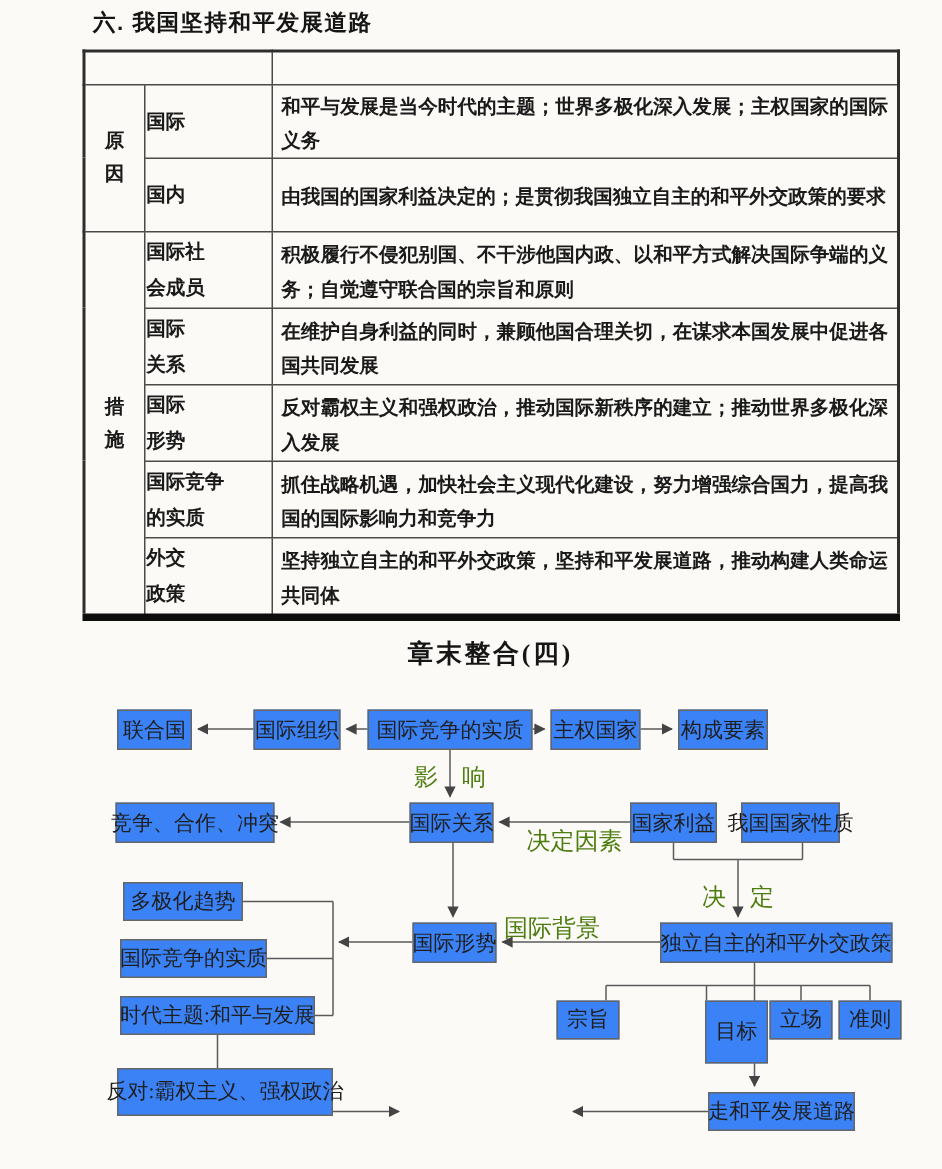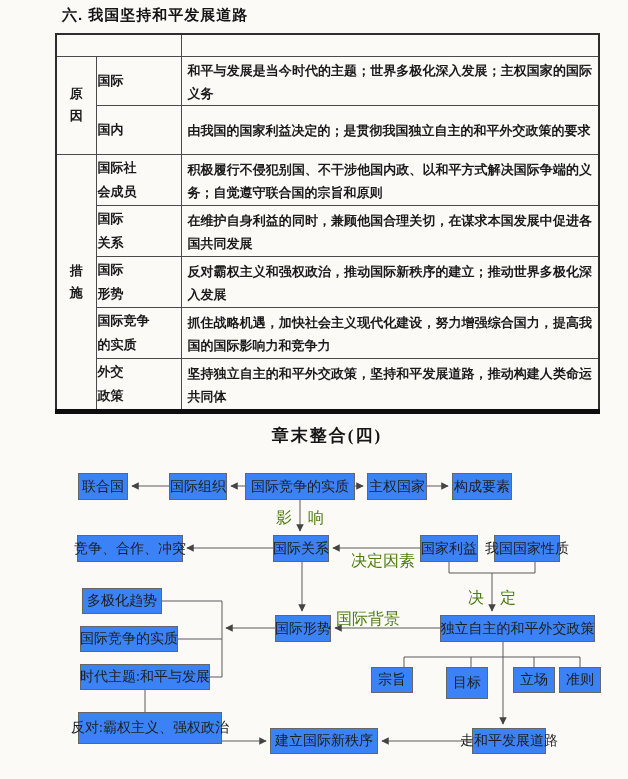--- a/index.html
+++ b/index.html
@@ -179,26 +179,25 @@
   <div class="node" style="left:494px;top:123px;width:66px;height:27px">我国国家性质</div>
 
   <div class="node" style="left:82px;top:176px;width:80px;height:26px">多极化趋势</div>
   <div class="node" style="left:80px;top:214px;width:98px;height:26px">国际竞争的实质</div>
   <div class="node" style="left:80px;top:252px;width:130px;height:26px">时代主题:和平与发展</div>
 
   <div class="node" style="left:275px;top:203px;width:56px;height:27px">国际形势</div>
   <div class="node" style="left:440px;top:203px;width:155px;height:27px">独立自主的和平外交政策</div>
 
   <div class="node" style="left:371px;top:255px;width:42px;height:26px">宗旨</div>
-  <div class="node" style="left:446px;top:255px;width:42px;height:32px">目标</div>
+  <div class="node" style="left:470px;top:255px;width:42px;height:42px">目标</div>
   <div class="node" style="left:513px;top:255px;width:42px;height:26px">立场</div>
   <div class="node" style="left:559px;top:255px;width:42px;height:26px">准则</div>
 
   <div class="node" style="left:78px;top:300px;width:144px;height:32px">反对:霸权主义、强权政治</div>
-  <div class="node" style="left:270px;top:316px;width:108px;height:26px">建立国际新秩序</div>
-  <div class="node" style="left:472px;top:316px;width:74px;height:26px">走和平发展道路</div>
+  <div class="node" style="left:472px;top:316px;width:98px;height:26px">走和平发展道路</div>
 
   <div class="edge-label" style="left:268px;top:96px;width:64px">影　响</div>
   <div class="edge-label" style="left:345px;top:139px;width:76px">决定因素</div>
   <div class="edge-label" style="left:460px;top:176px;width:64px">决　定</div>
   <div class="edge-label" style="left:336px;top:197px;width:64px">国际背景</div>
 
 </div>
 
 </body></html>

